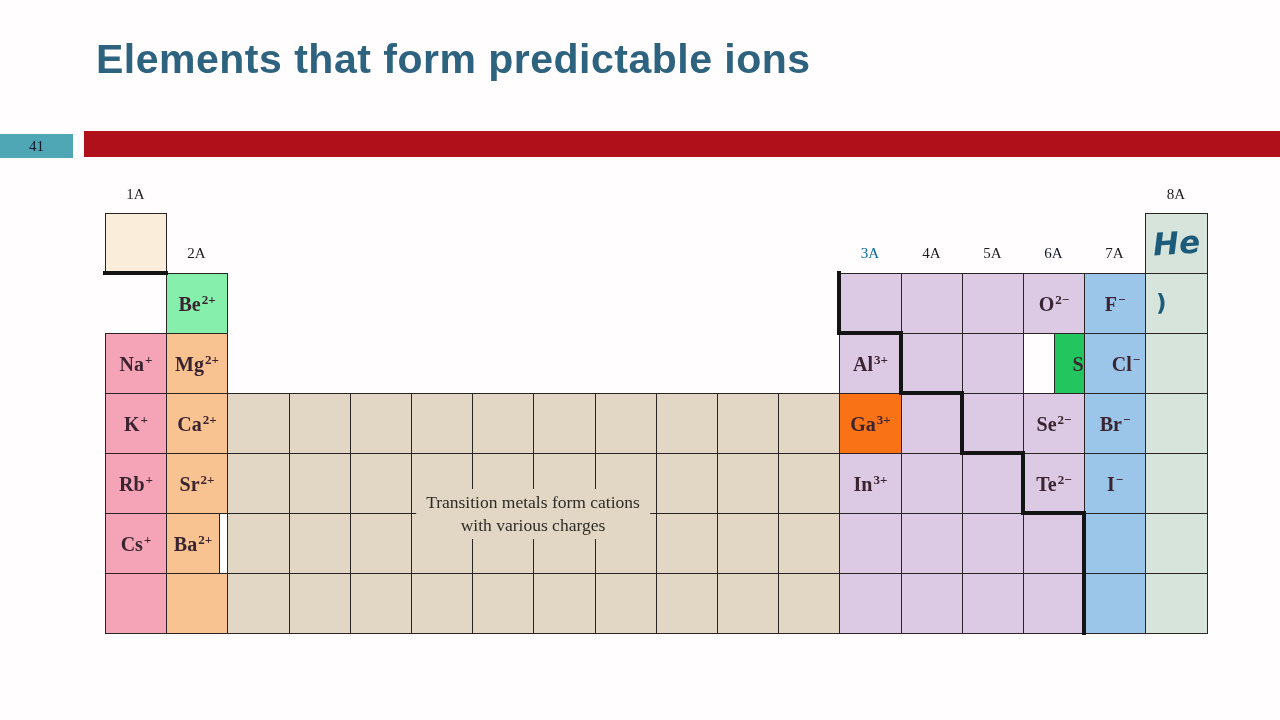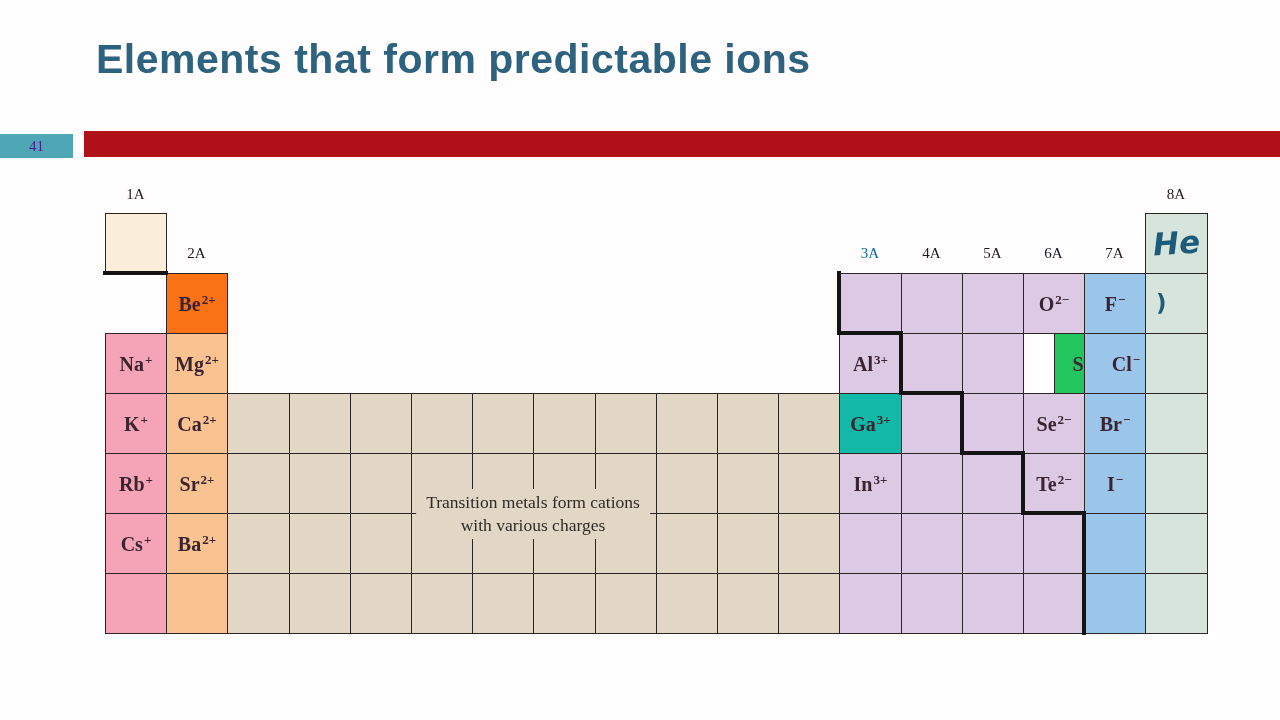--- a/index.html
+++ b/index.html
@@ -11,21 +11,21 @@
   .slide-title{
     position:absolute;left:96px;top:36px;margin:0;
     font-size:41px;font-weight:bold;letter-spacing:.5px;
     color:#2e6380;white-space:nowrap;
   }
   .page-box{
     position:absolute;left:0;top:134px;width:73px;height:24px;
     background:#4fa6b5;display:flex;align-items:center;justify-content:center;
   }
   .page-box span{
-    font-family:"Liberation Serif",serif;font-size:15px;color:#4c1d95;
+    font-family:"Liberation Serif",serif;font-size:15px;color:#0f172a;
   }
   .red-bar{
     position:absolute;left:84px;top:131px;width:1196px;height:26px;
     background:#b01019;
   }
   .ptable{
     position:absolute;left:105px;top:213px;width:1104px;height:421px;
   }
   .cell{
     position:absolute;box-sizing:border-box;border:1px solid #2b2425;
@@ -82,33 +82,33 @@
       <div class="cell" style="left: 0px; top: 180px; width: 62px; height: 61px; background: rgb(244, 164, 182);">
         <span class="ion"><span>K</span><span class="sup">+</span></span>
       </div>
       <div class="cell" style="left: 0px; top: 300px; width: 62px; height: 61px; background: rgb(244, 164, 182);">
         <span class="ion"><span>Cs</span><span class="sup">+</span></span>
       </div>
       <div class="cell" style="left: 0px; top: 240px; width: 62px; height: 61px; background: rgb(244, 164, 182);">
         <span class="ion"><span>Rb</span><span class="sup">+</span></span>
       </div>
       <div class="cell" style="left: 0px; top: 360px; width: 62px; height: 61px; background: rgb(244, 164, 182);"></div>
-      <div class="cell" style="left: 61px; top: 60px; width: 62px; height: 61px; background: #f97316;">
+      <div class="cell" style="left: 61px; top: 60px; width: 62px; height: 61px; background: #86efac;">
         <span class="ion"><span>Be</span><span class="sup">2+</span></span>
       </div>
       <div class="cell" style="left: 61px; top: 120px; width: 62px; height: 61px; background: rgb(249, 194, 145);">
         <span class="ion"><span>Mg</span><span class="sup">2+</span></span>
       </div>
       <div class="cell" style="left: 61px; top: 180px; width: 62px; height: 61px; background: rgb(249, 194, 145);">
         <span class="ion"><span>Ca</span><span class="sup">2+</span></span>
       </div>
       <div class="cell" style="left: 61px; top: 240px; width: 62px; height: 61px; background: rgb(249, 194, 145);">
         <span class="ion"><span>Sr</span><span class="sup">2+</span></span>
       </div>
-      <div class="cell" style="left: 61px; top: 300px; width: 62px; height: 61px; background: rgb(249, 194, 145);">
+      <div class="cell" style="left: 61px; top: 300px; width: 54px; height: 61px; background: rgb(249, 194, 145);">
         <span class="ion"><span>Ba</span><span class="sup">2+</span></span>
       </div>
       <div class="cell" style="left: 61px; top: 360px; width: 62px; height: 61px; background: rgb(249, 194, 145);"></div>
       <div class="cell" style="left: 122px; top: 180px; width: 63px; height: 61px; background: rgb(226, 215, 196);"></div>
       <div class="cell" style="left: 122px; top: 240px; width: 63px; height: 61px; background: rgb(226, 215, 196);"></div>
       <div class="cell" style="left: 122px; top: 300px; width: 63px; height: 61px; background: rgb(226, 215, 196);"></div>
       <div class="cell" style="left: 122px; top: 360px; width: 63px; height: 61px; background: rgb(226, 215, 196);"></div>
       <div class="cell" style="left: 184px; top: 180px; width: 62px; height: 61px; background: rgb(226, 215, 196);"></div>
       <div class="cell" style="left: 184px; top: 240px; width: 62px; height: 61px; background: rgb(226, 215, 196);"></div>
       <div class="cell" style="left: 184px; top: 300px; width: 62px; height: 61px; background: rgb(226, 215, 196);"></div>
@@ -142,21 +142,21 @@
       <div class="cell" style="left: 612px; top: 300px; width: 62px; height: 61px; background: rgb(226, 215, 196);"></div>
       <div class="cell" style="left: 612px; top: 360px; width: 62px; height: 61px; background: rgb(226, 215, 196);"></div>
       <div class="cell" style="left: 673px; top: 180px; width: 62px; height: 61px; background: rgb(226, 215, 196);"></div>
       <div class="cell" style="left: 673px; top: 240px; width: 62px; height: 61px; background: rgb(226, 215, 196);"></div>
       <div class="cell" style="left: 673px; top: 300px; width: 62px; height: 61px; background: rgb(226, 215, 196);"></div>
       <div class="cell" style="left: 673px; top: 360px; width: 62px; height: 61px; background: rgb(226, 215, 196);"></div>
       <div class="cell" style="left: 734px; top: 60px; width: 63px; height: 61px; background: rgb(220, 201, 227);"></div>
       <div class="cell" style="left: 734px; top: 120px; width: 63px; height: 61px; background: rgb(220, 201, 227); align-items: center;">
         <span class="ion"><span>Al</span><span class="sup">3+</span></span>
       </div>
-      <div class="cell" style="left: 734px; top: 180px; width: 63px; height: 61px; background: #14b8a6;">
+      <div class="cell" style="left: 734px; top: 180px; width: 63px; height: 61px; background: #f97316;">
         <span class="ion"><span>Ga</span><span class="sup">3+</span></span>
       </div>
       <div class="cell" style="left: 734px; top: 240px; width: 63px; height: 61px; background: rgb(220, 201, 227);">
         <span class="ion"><span>In</span><span class="sup">3+</span></span>
       </div>
       <div class="cell" style="left: 734px; top: 300px; width: 63px; height: 61px; background: rgb(220, 201, 227);"></div>
       <div class="cell" style="left: 734px; top: 360px; width: 63px; height: 61px; background: rgb(220, 201, 227);"></div>
       <div class="cell" style="left: 796px; top: 60px; width: 62px; height: 61px; background: rgb(220, 201, 227);"></div>
       <div class="cell" style="left: 796px; top: 120px; width: 62px; height: 61px; background: rgb(220, 201, 227);"></div>
       <div class="cell" style="left: 796px; top: 180px; width: 62px; height: 61px; background: rgb(220, 201, 227);"></div>

